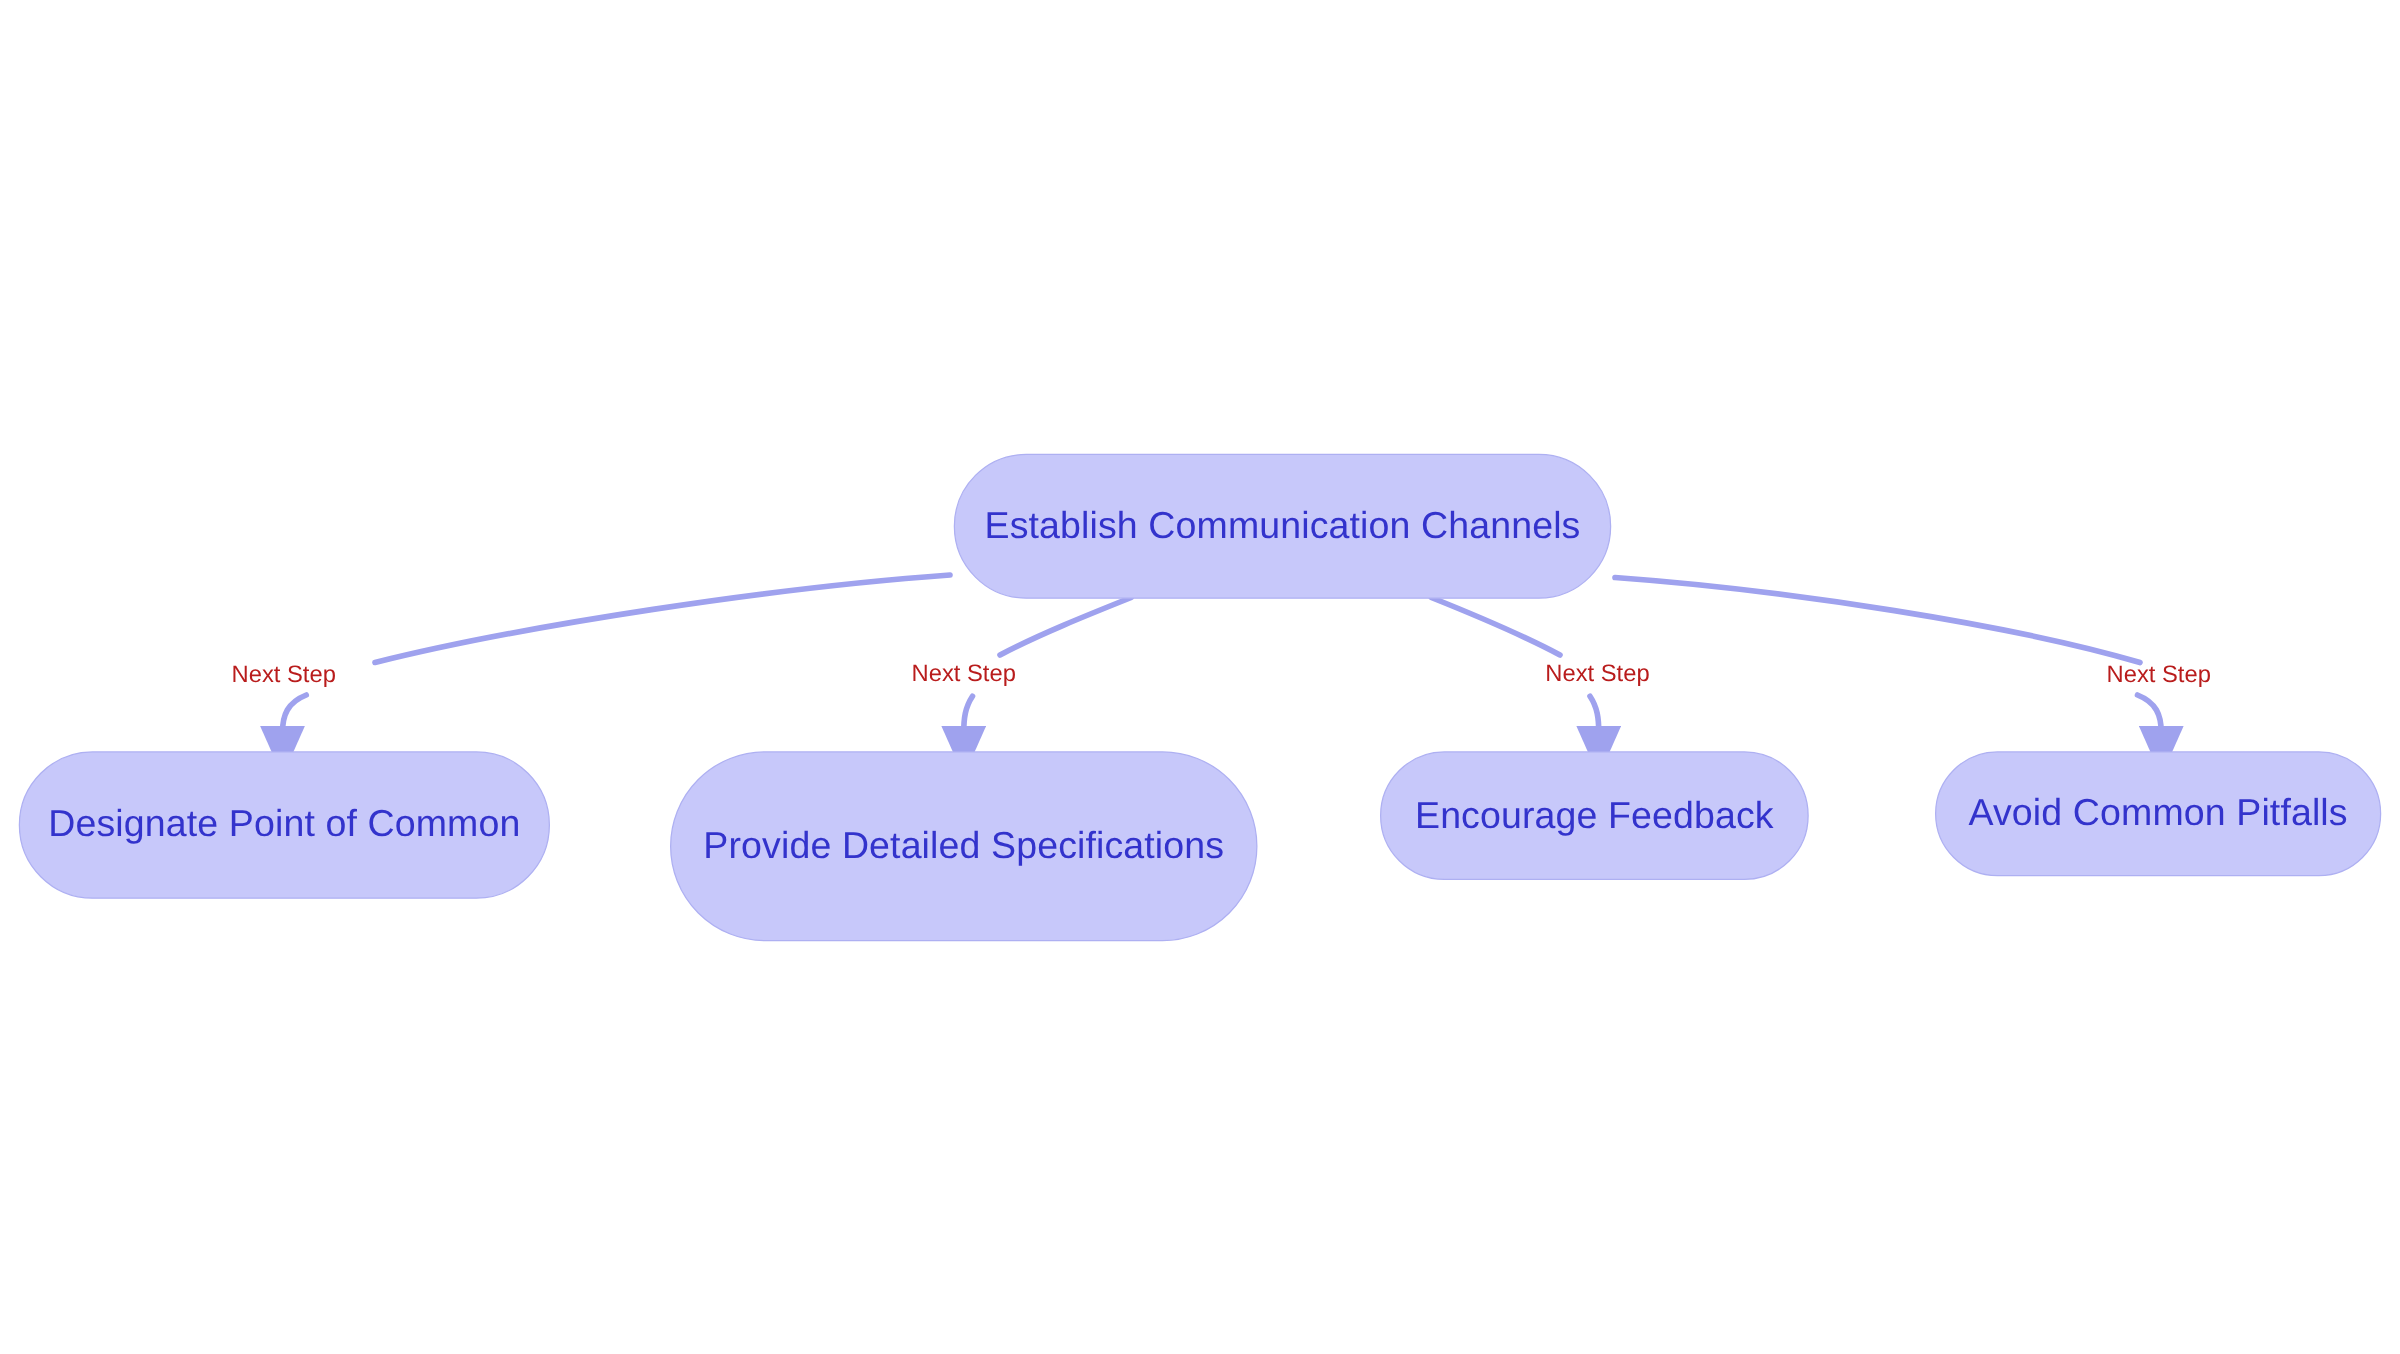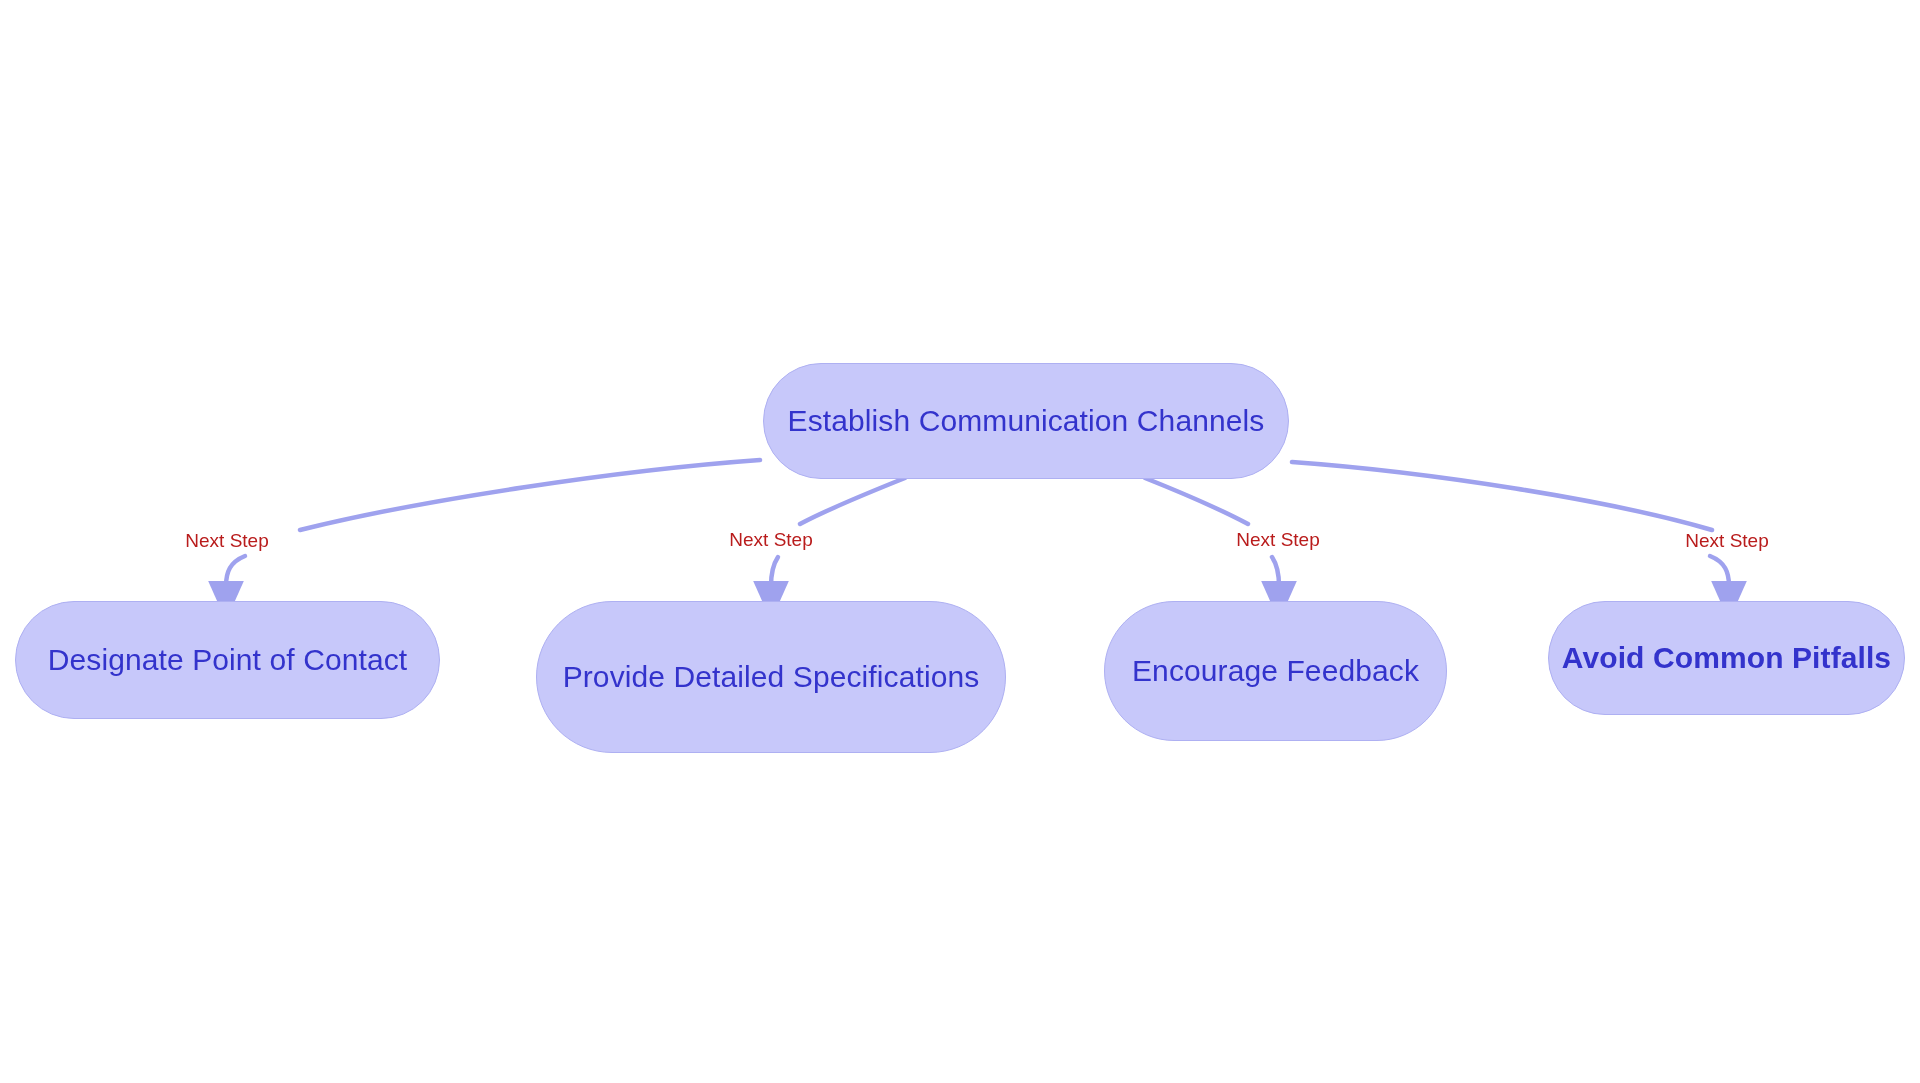--- a/index.html
+++ b/index.html
@@ -89,32 +89,32 @@
       <path d="M 1292,462 C 1430,472 1610,500 1712,530" fill="none" stroke="#9fa2ee" stroke-width="4.5" stroke-linecap="round"></path>
       <path d="M 1710,556 C 1725,562 1729,572 1729,586" fill="none" stroke="#9fa2ee" stroke-width="4.5" stroke-linecap="round" marker-end="url(#arrowhead)"></path>
     </g>
   </svg>
 
   <div class="node" style="left:763px; top:363px; width:526px; height:116px;">
     <span class="node-label">Establish Communication Channels</span>
   </div>
 
   <div class="node" style="left:15px; top:601px; width:425px; height:118px;">
-    <span class="node-label">Designate Point of Contact</span>
+    <span class="node-label">Designate Point of Common</span>
   </div>
 
   <div class="node" style="left:536px; top:601px; width:470px; height:152px;">
     <span class="node-label">Provide Detailed Specifications</span>
   </div>
 
-  <div class="node" style="left:1104px; top:601px; width:343px; height:140px;">
+  <div class="node" style="left:1104px; top:601px; width:343px; height:103px;">
     <span class="node-label">Encourage Feedback</span>
   </div>
 
-  <div class="node" style="left:1548px; top:601px; width:357px; height:114px;font-weight:bold;">
+  <div class="node" style="left:1548px; top:601px; width:357px; height:100px;">
     <span class="node-label">Avoid Common Pitfalls</span>
   </div>
 
   <div class="edge-label" style="left:227px; top:540px;">Next Step</div>
 
   <div class="edge-label" style="left:771px; top:539px;">Next Step</div>
 
   <div class="edge-label" style="left:1278px; top:539px;">Next Step</div>
 
   <div class="edge-label" style="left:1727px; top:540px;">Next Step</div>

